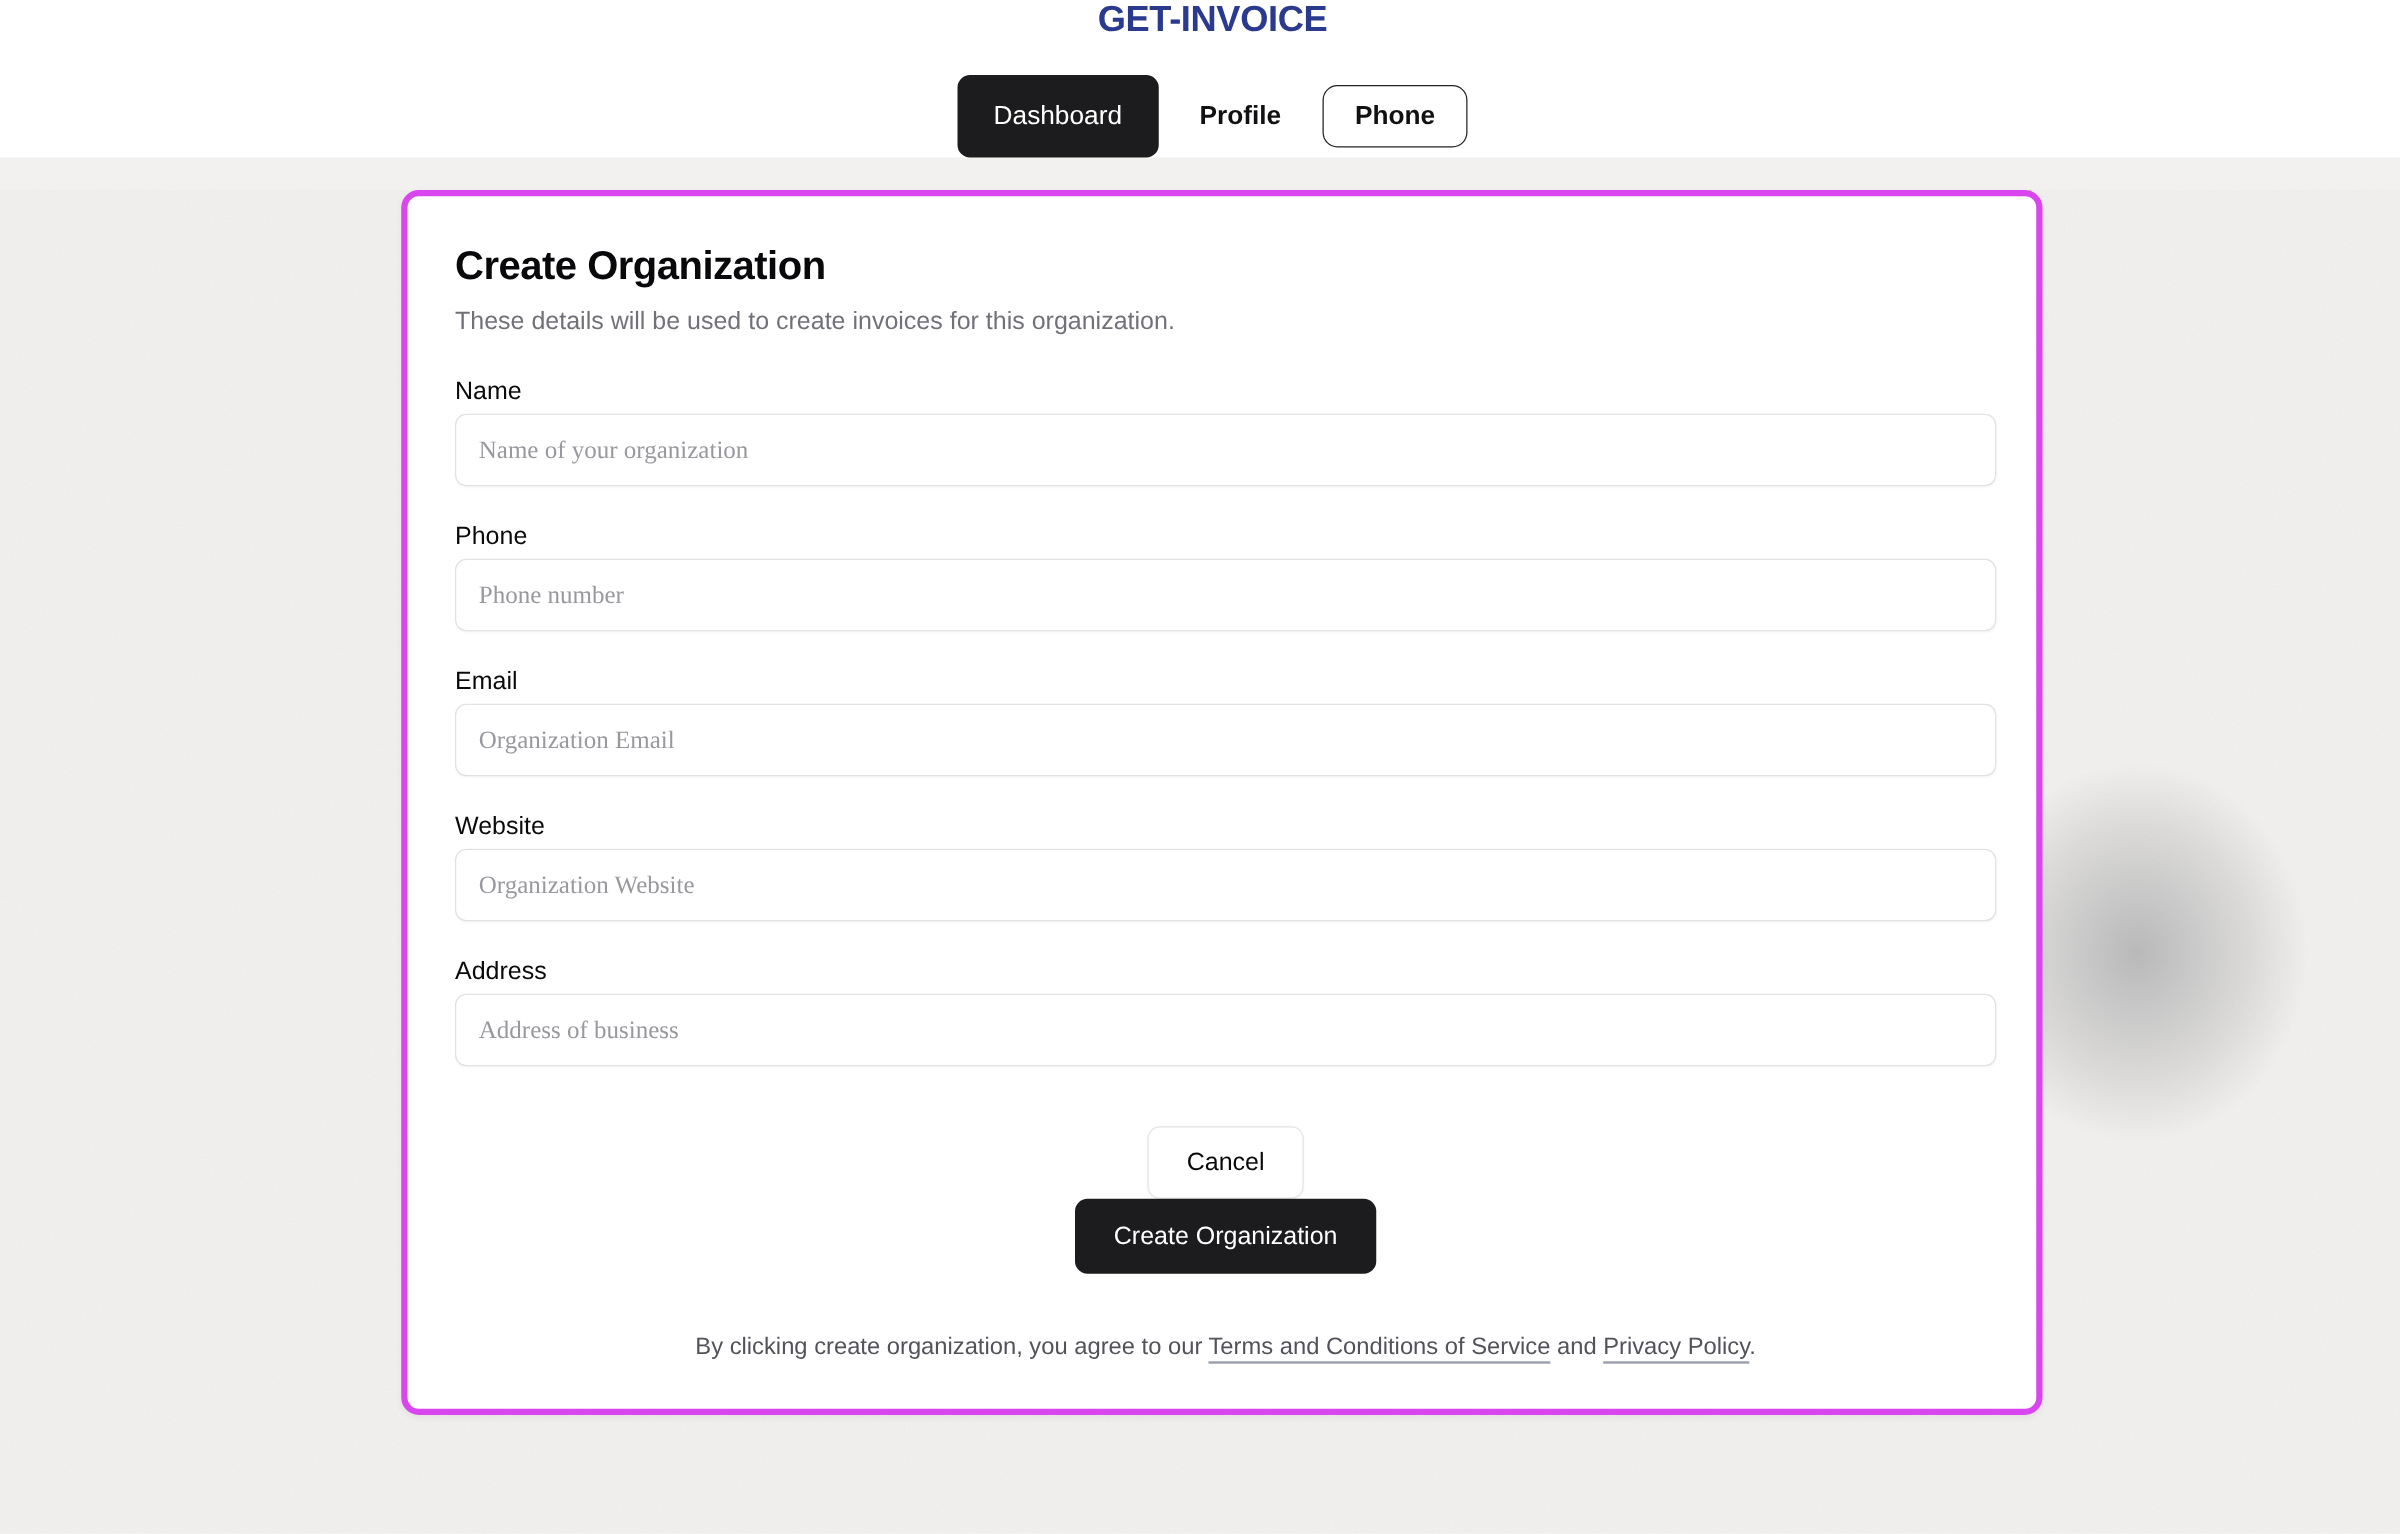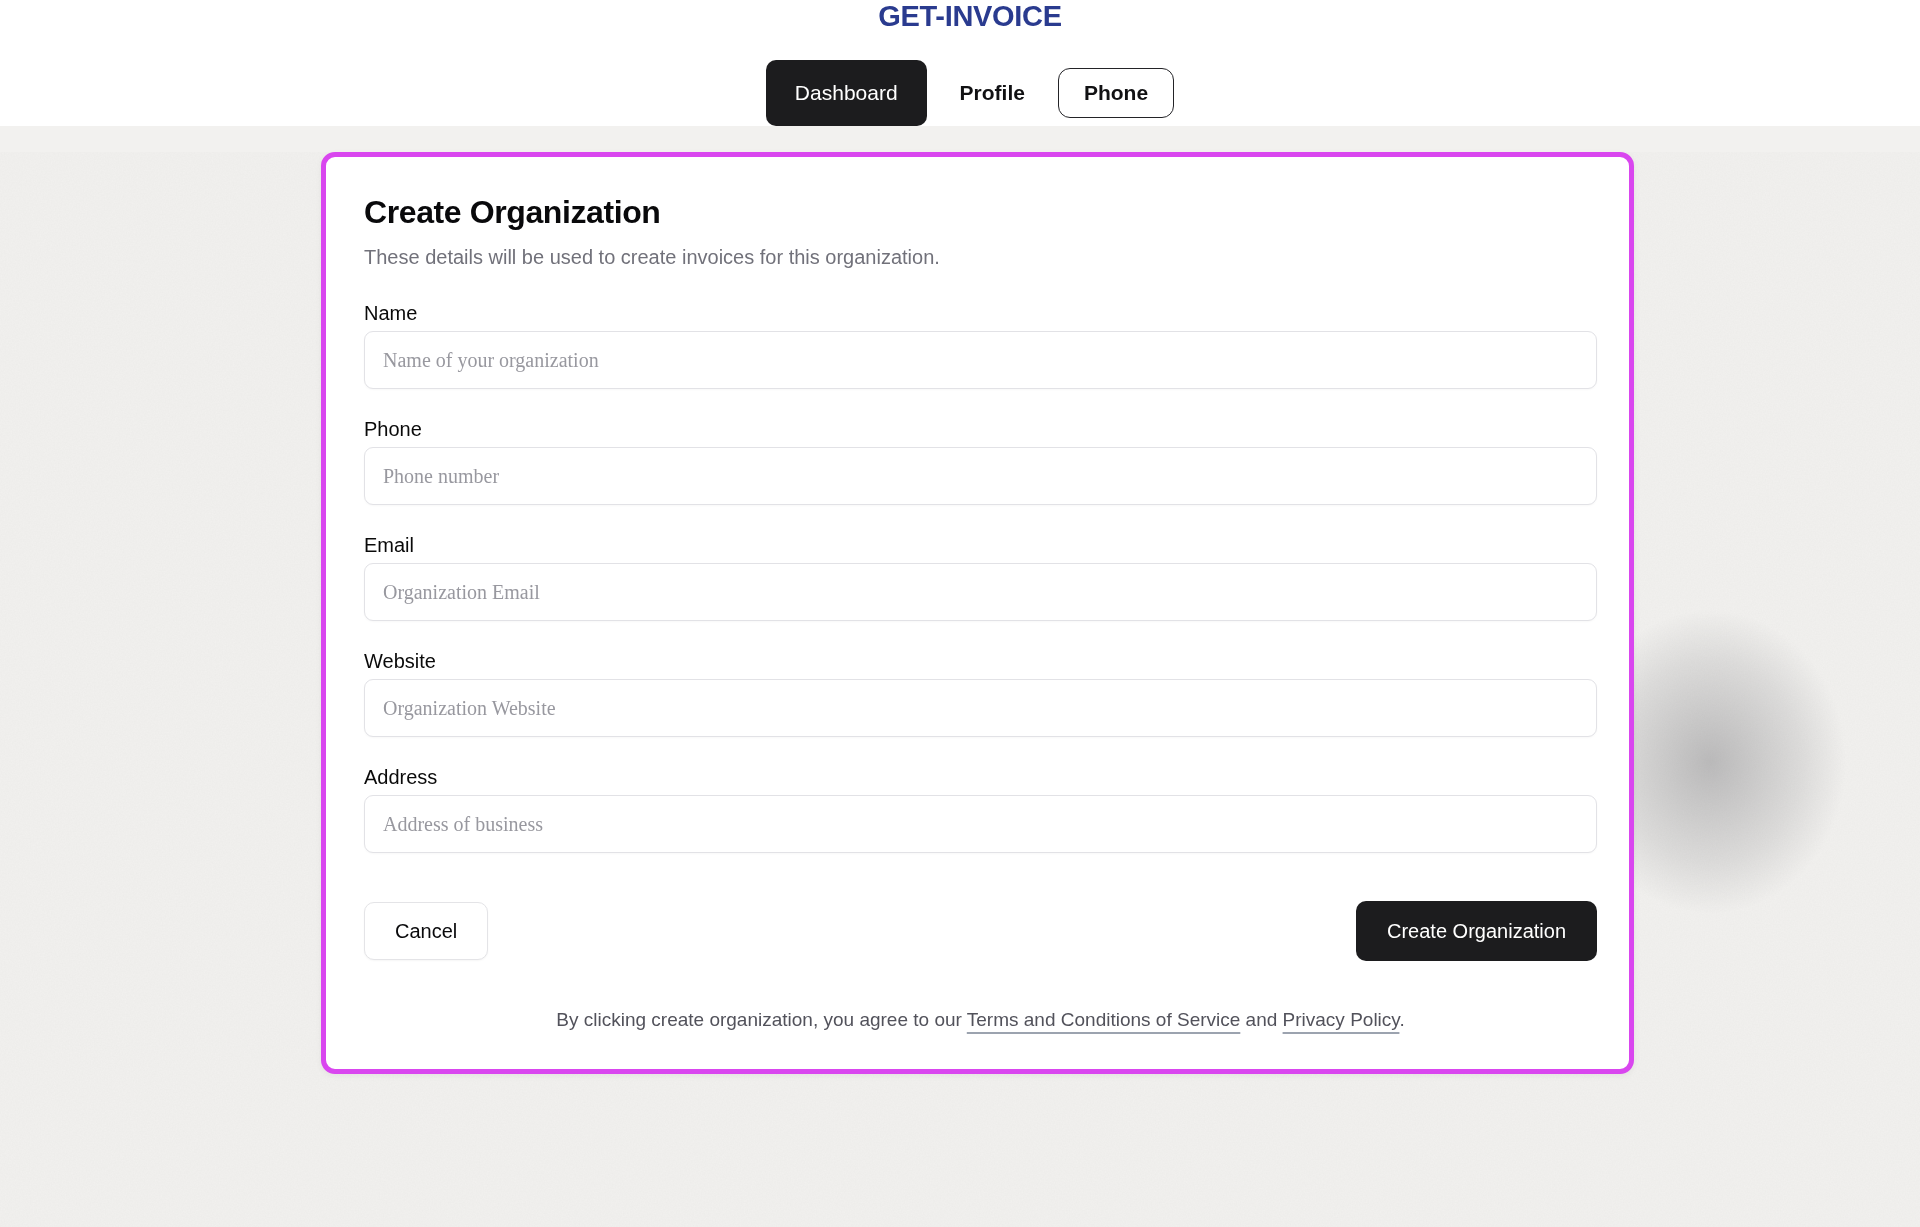--- a/index.html
+++ b/index.html
@@ -73,21 +73,21 @@
   .text-input {
     display:block; margin-top:6px; width:1233px; height:58px;
     border:1px solid #e2e2e6; border-radius:9px; background:#ffffff;
     padding:0 18px; font-family:Liberation Serif, serif; font-size:20px; color:#0a0a0a;
     box-shadow:0 1px 2px rgba(0,0,0,0.03); outline:none;
   }
   .text-input::placeholder { color:#98989f; }
 
   .actions {
     margin-top:48px; width:1233px;
-    display:flex; align-items:center; justify-content:space-between;
+    display:flex; align-items:center; justify-content:space-between;flex-direction:column;
   }
   .cancel-btn {
     height:58px; padding:0 30px; border-radius:10px;
     background:#ffffff; border:1px solid #e4e4e7;
     font-size:20px; font-weight:500; color:#09090b;
     box-shadow:0 1px 2px rgba(0,0,0,0.04);
   }
   .submit-btn {
     height:60px; padding:0 31px; border-radius:10px;
     background:var(--button-dark, #1c1c1e); color:#ffffff;

